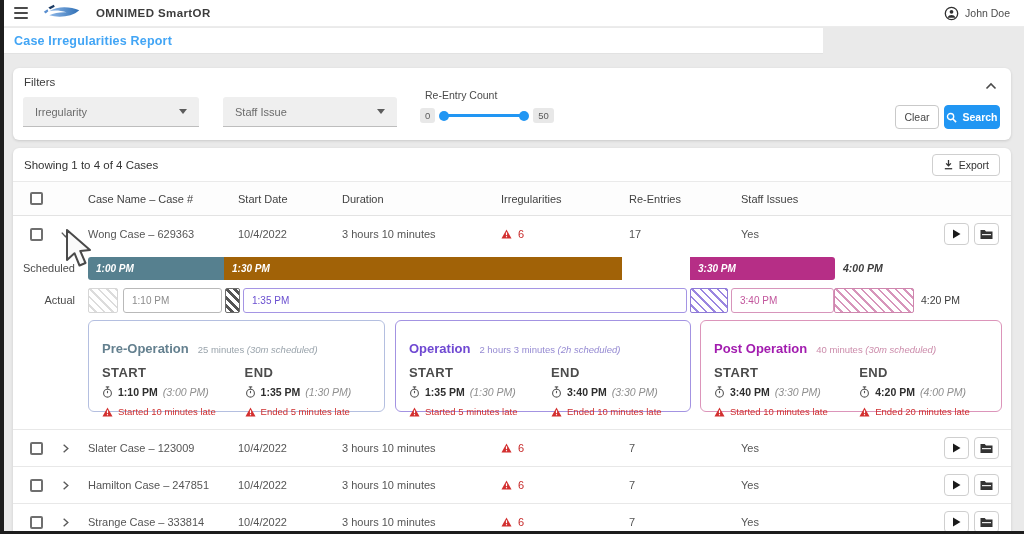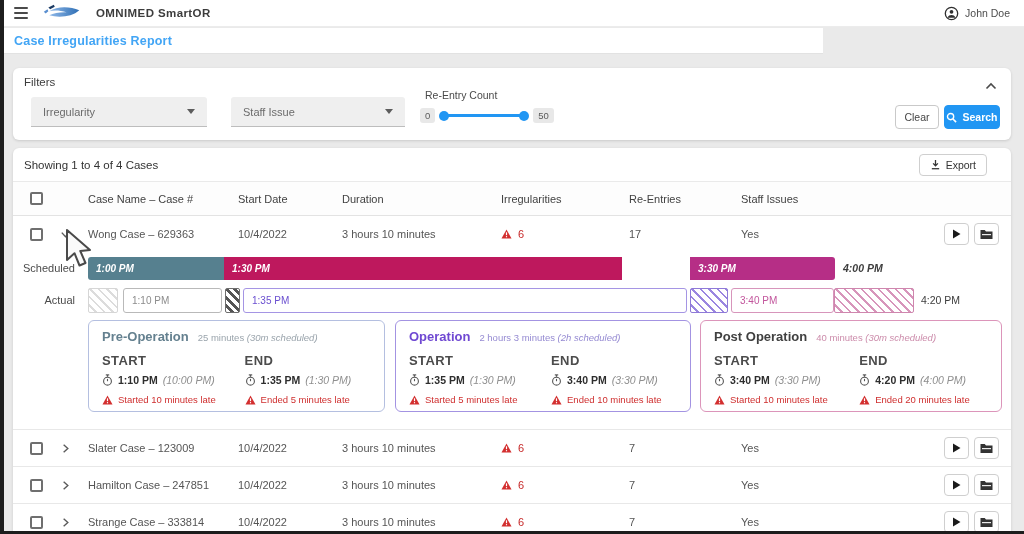--- a/index.html
+++ b/index.html
@@ -26,21 +26,21 @@
              border-bottom:1px solid #e2e2e2; display:flex; align-items:center; padding:0 14px; }
   .page-title { font-size:12.5px; font-weight:700; color:#42a5f5; letter-spacing:0.2px; }
 
   .card { position:absolute; background:#fff; border-radius:6px; box-shadow:0 1px 3px rgba(0,0,0,0.14); }
 
   
   .filters { left:13px; top:68px; width:998px; height:72px; }
   .filters-title { position:absolute; left:11px; top:8px; font-size:11.5px; font-weight:500; color:#3d3d3d; }
   .filters-collapse { position:absolute; right:14px; top:8px; cursor:pointer; }
   .sel { position:absolute; top:29px; height:30px; background:#efefef; border-bottom:1px solid #bdbdbd;
-         border-radius:3px 3px 0 0; display:flex; align-items:center; padding:0 12px; cursor:pointer;margin-left:8px; }
+         border-radius:3px 3px 0 0; display:flex; align-items:center; padding:0 12px; cursor:pointer; }
   .sel-label { font-size:11px; color:#6b6b6b; }
   .sel-caret { margin-left:auto; width:0; height:0; border-left:4px solid transparent;
                border-right:4px solid transparent; border-top:5px solid #5c5c5c; }
   .sel-irr { left:10px; width:176px; }
   .sel-staff { left:210px; width:174px; }
   .reentry-label { position:absolute; left:412px; top:21px; font-size:10.5px; color:#4a4a4a; }
   .slider-row { position:absolute; left:407px; top:40px; display:flex; align-items:center; gap:6px; }
   .chip { background:#e8e8e8; border-radius:3px; font-size:9.5px; color:#5a5a5a; padding:2px 5px; min-width:14px; text-align:center; }
   .slider-track { position:relative; width:86px; height:3px; background:#2196f3; border-radius:2px; cursor:pointer; }
   .slider-dot { position:absolute; top:-3.5px; width:10px; height:10px; border-radius:50%; background:#2196f3; }
@@ -48,21 +48,21 @@
   .btn { display:inline-flex; align-items:center; justify-content:center; gap:5px; font-size:10.5px;
          border-radius:4px; cursor:pointer; font-family:inherit; }
   .btn-clear { position:absolute; left:882px; top:37px; width:44px; height:24px; background:#fff;
                border:1px solid #c9c9c9; color:#454545; }
   .btn-search { position:absolute; left:931px; top:37px; width:56px; height:24px; background:#2196f3;
                 border:1px solid #2196f3; color:#fff; font-weight:600; }
 
   
   .results { left:13px; top:148px; width:998px; height:430px; border-radius:6px 6px 0 0; }
   .summary-row { height:34px; display:flex; align-items:center; justify-content:space-between;
-                 padding:0 24px 0 11px; border-bottom:1px solid #eaeaea; }
+                 padding:0 11px 0 11px; border-bottom:1px solid #eaeaea; }
   .summary-text { font-size:11.5px; color:#333; }
   .btn-export { height:22px; padding:0 10px; background:#fff; border:1px solid #cfcfcf; color:#333;margin-left:30px; }
 
   .tgrid { display:grid; grid-template-columns:29px 29px 150px 104px 159px 128px 112px 1fr 104px;
            align-items:center; padding-left:17px; }
   .thead { height:34px; background:#fdfdfd; border-bottom:1px solid #e3e3e3; font-size:11px; color:#424242; font-weight:500; }
   .trow  { height:36px; font-size:11px; color:#555; }
   .trow.bordered { border-top:1px solid #e8e8e8; height:37px; }
   .cb { width:13px; height:13px; border:2px solid #6f6f6f; border-radius:2px; background:#fff; display:inline-block; cursor:pointer; }
   .chev { display:inline-flex; cursor:pointer; }
@@ -71,46 +71,46 @@
   .abtn { width:25px; height:22px; border:1px solid #cfcfcf; border-radius:4px; background:#fff;
           display:flex; align-items:center; justify-content:center; cursor:pointer; padding:0; }
 
   
   .expanded { position:relative; height:177px; }
   .tl-label { position:absolute; width:62px; text-align:right; font-size:11px; color:#4a4a4a; }
   .tl-label.sch { top:5px; line-height:23px; } .tl-label.act { top:36px; line-height:25px; }
   .sbar { position:absolute; top:5px; height:23px; font-style:italic; font-weight:700; font-size:10px;
           line-height:23px; color:#fff; padding-left:8px; }
   .sbar.pre  { left:75px;  width:136px; background:#56808f; border-radius:3px 0 0 3px; }
-  .sbar.op   { left:211px; width:398px; background:#be185d; }
+  .sbar.op   { left:211px; width:398px; background:#a16207; }
   .sbar.post { left:677px; width:145px; background:#b62e86; border-radius:0 3px 3px 0; }
   .sched-end { position:absolute; left:830px; top:5px; line-height:23px; font-style:italic; font-weight:700;
                font-size:10.5px; color:#3d3d3d; }
   .abox { position:absolute; top:36px; height:25px; background:#fff; border:1px solid; border-radius:3px;
           font-size:10px; line-height:23px; padding-left:8px; }
   .abox.b1 { left:110px; width:99px;  border-color:#b9b9b9; color:#8c8c8c; }
   .abox.b2 { left:230px; width:444px; border-color:#a595e4; color:#6a4fd0; }
   .abox.b3 { left:718px; width:103px; border-color:#d795bb; color:#c2559c; }
   .hatch { position:absolute; top:36px; height:25px; border:1px solid; border-radius:2px; }
   .hatch.gray   { left:75px;  width:30px; border-color:#d6d6d6; background:repeating-linear-gradient(45deg,#fff 0 4px,#dcdcdc 4px 6px); }
   .hatch.dark   { left:212px; width:15px; border-color:#6e6e6e; background:repeating-linear-gradient(45deg,#fff 0 3px,#555 3px 6px); }
   .hatch.purple { left:677px; width:38px; border-color:#8f7ad8; background:repeating-linear-gradient(45deg,#fff 0 4px,#9a86e0 4px 6px); }
   .hatch.pink   { left:821px; width:80px; border-color:#cf86ae; background:repeating-linear-gradient(45deg,#fff 0 4px,#d795bb 4px 6px); }
   .act-end { position:absolute; left:908px; top:36px; line-height:25px; font-size:10.5px; color:#3d3d3d; }
 
   
-  .pcard { position:absolute; top:68px; height:92px; background:#fff; border:1px solid; border-radius:6px; padding:8px 13px; }
+  .pcard { position:absolute; top:68px; height:92px; background:#fff; border:1px solid; border-radius:6px; padding:20px 13px; }
   .pcard.pre  { left:75px;  width:297px; border-color:#b4bfe0; }
   .pcard.op   { left:382px; width:296px; border-color:#a393e2; }
   .pcard.post { left:687px; width:302px; border-color:#dc95ba; }
   .phead { display:flex; align-items:baseline; gap:9px; }
   .ptitle { font-size:13px; font-weight:600; }
   .pcard.pre  .ptitle { color:#64808f; }
   .pcard.op   .ptitle { color:#6f48d2; }
-  .pcard.post .ptitle { color:#404040; }
+  .pcard.post .ptitle { color:#a21caf; }
   .psub { font-size:9.5px; }
   .pcard.pre  .psub { color:#9aa4ac; }
   .pcard.op   .psub { color:#958ad2; }
   .pcard.post .psub { color:#cc8cab; }
   .psub em { font-style:italic; }
   .pgrid { display:grid; grid-template-columns:53% 47%; margin-top:9px; }
   .plabel { font-size:13px; font-weight:700; color:#4c4c4c; letter-spacing:0.4px; }
   .ptime { margin-top:6px; display:flex; align-items:center; gap:5px; font-size:10.5px; color:#8f8f8f; }
   .ptime b { color:#2e2e2e; font-weight:700; font-style:normal; }
   .ptime em { font-style:italic; }
@@ -280,21 +280,21 @@
           <div>
             <div class="plabel">START</div>
             <div class="ptime">
               <svg width="11" height="12" viewBox="0 0 11 12">
                   <line x1="3.8" y1="0.9" x2="7.2" y2="0.9" stroke="#555" stroke-width="1.2"></line>
                   <line x1="5.5" y1="1" x2="5.5" y2="2.8" stroke="#555" stroke-width="1.2"></line>
                   <circle cx="5.5" cy="7.2" r="3.9" fill="none" stroke="#555" stroke-width="1.1"></circle>
                   <line x1="5.5" y1="7.2" x2="5.5" y2="4.9" stroke="#555" stroke-width="1.1"></line>
                 </svg>
               <b>1:10 PM</b>
-              <em>(10:00 PM)</em>
+              <em>(3:00 PM)</em>
             </div>
             <div class="pwarn">
               <svg width="11" height="10" viewBox="0 0 12 11">
                   <path d="M6 0.5 L11.5 10.5 H0.5 Z" fill="#d32f2f"></path>
                   <rect x="5.35" y="3.6" width="1.3" height="3.2" fill="#fff"></rect>
                   <rect x="5.35" y="7.8" width="1.3" height="1.3" fill="#fff"></rect>
                 </svg>
               <span>Started 10 minutes late</span>
             </div>
           </div>

